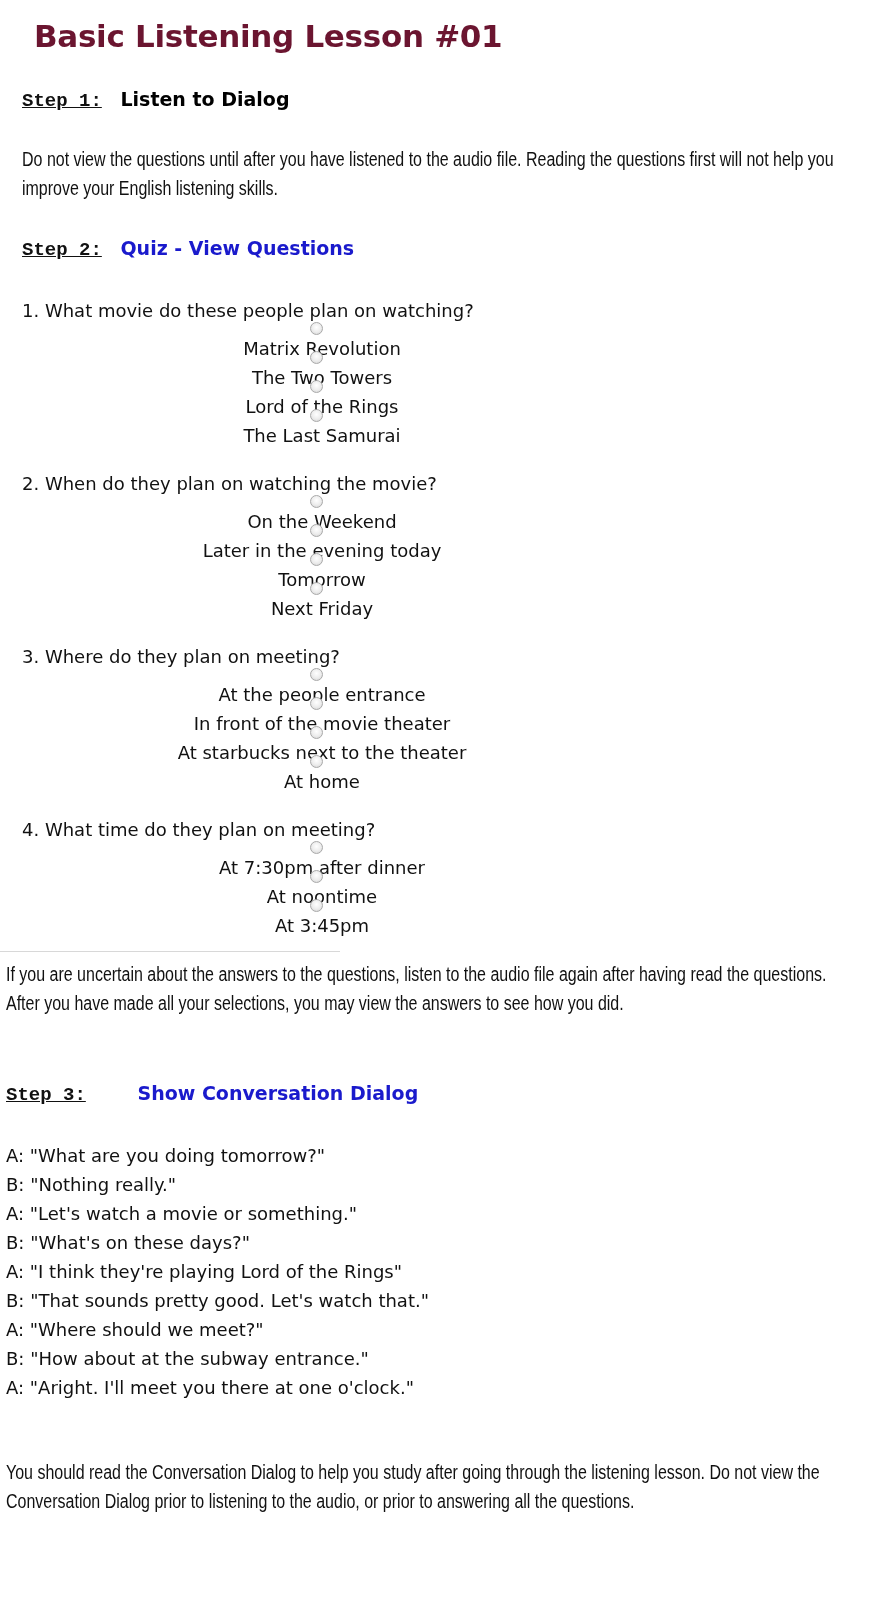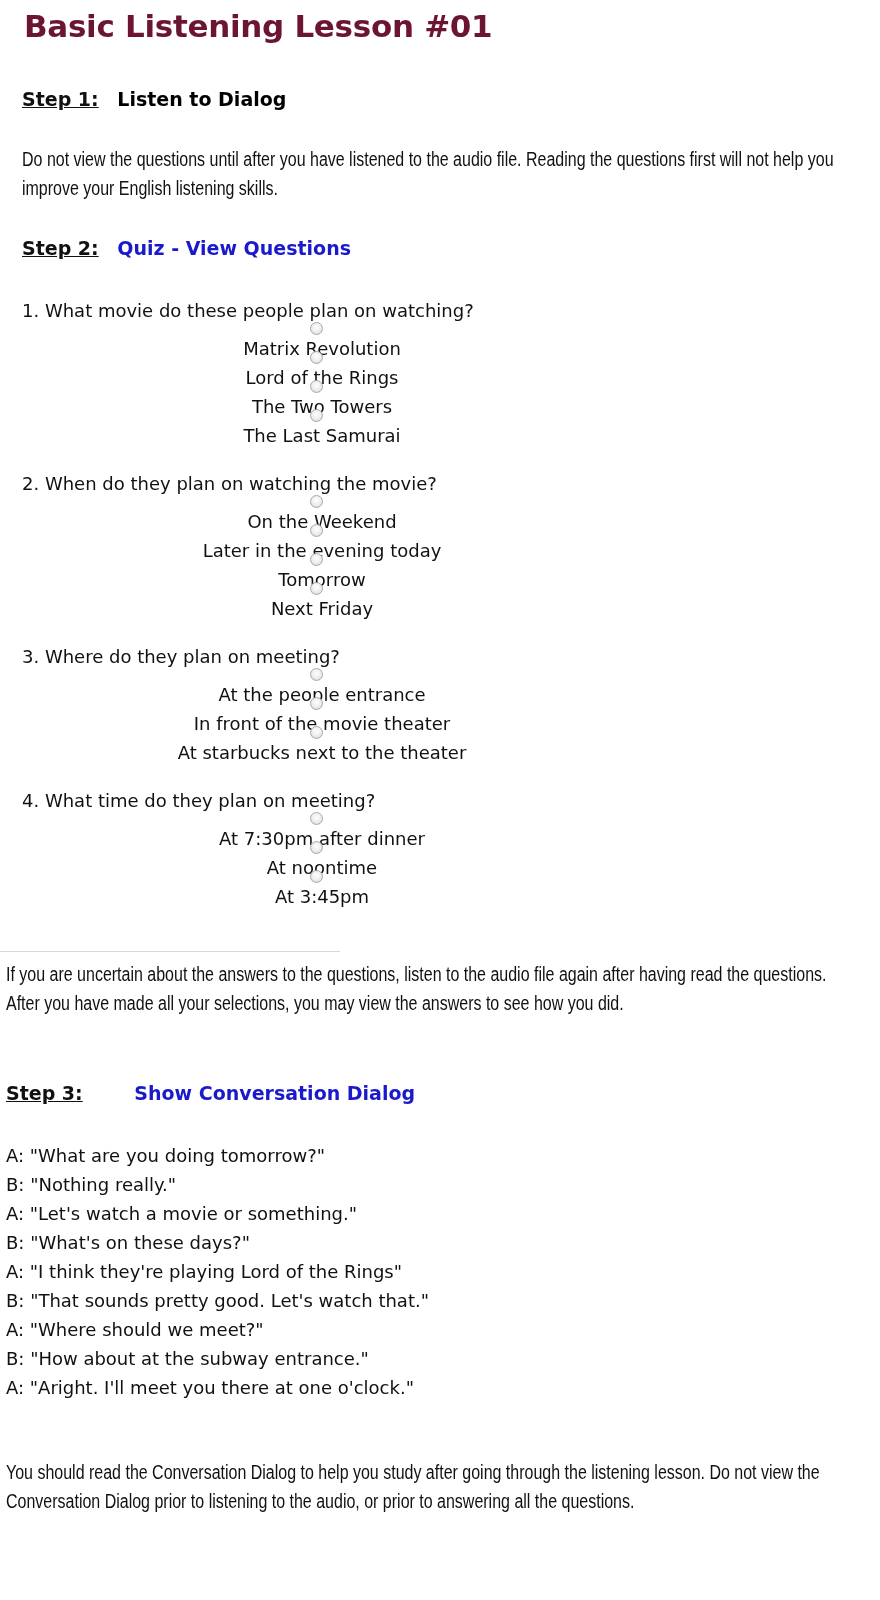--- a/index.html
+++ b/index.html
@@ -2,29 +2,29 @@
 <html><head>
   <meta charset="utf-8">
   <style>
     html, body { margin: 0; padding: 0; background: #ffffff; }
     body {
       width: 880px; height: 1600px; overflow: hidden; position: relative;
       color: #111111;
       font-family: "DejaVu Sans", sans-serif;
     }
     .title {
-      position: absolute; left: 22px; top: 6px; margin: 2px;
+      position: absolute; left: 22px; top: 6px; margin: 12px;
       font-family: "DejaVu Sans", sans-serif; font-weight: bold;
       font-size: 31px; color: #6b1530; letter-spacing: -0.3px;
     }
     .step {
       position: absolute; font-size: 19px; font-weight: bold;
       font-family: "DejaVu Sans", sans-serif; white-space: nowrap;
     }
-    .step-label { color: #111; text-decoration: underline; margin-right: 12px; }
+    .step-label { color: #111; text-decoration: underline; margin-right: 12px; font-family: Liberation Mono, monospace; }
     .step-link { text-decoration: none; cursor: pointer; }
     .narrow {
       position: absolute; font-family: "Liberation Sans", sans-serif;
       font-size: 19.5px; line-height: 29px; color: #111;
       transform-origin: left top;
     }
     .quiz { position: absolute; left: 22px; top: 296px; width: 600px; }
     .question { margin-bottom: 28px; }
     .q-text { font-size: 18px; line-height: 29px; height: 29px; white-space: nowrap; }
     .option { height: 29px; display: flex; align-items: center; font-size: 18px; white-space: nowrap; flex-direction: column; }
@@ -61,25 +61,25 @@
 
 <div class="quiz">
   <div class="question">
     <div class="q-text">1. What movie do these people plan on watching?</div>
     <div class="option">
         <span class="radio"></span>
         <span>Matrix Revolution</span>
       </div>
     <div class="option">
         <span class="radio"></span>
-        <span>Lord of the Rings</span>
+        <span>The Two Towers</span>
       </div>
     <div class="option">
         <span class="radio"></span>
-        <span>The Two Towers</span>
+        <span>Lord of the Rings</span>
       </div>
     <div class="option">
         <span class="radio"></span>
         <span>The Last Samurai</span>
       </div>
   </div>
   <div class="question">
     <div class="q-text">2. When do they plan on watching the movie?</div>
     <div class="option">
         <span class="radio"></span>
@@ -104,20 +104,24 @@
         <span class="radio"></span>
         <span>At the people entrance</span>
       </div>
     <div class="option">
         <span class="radio"></span>
         <span>In front of the movie theater</span>
       </div>
     <div class="option">
         <span class="radio"></span>
         <span>At starbucks next to the theater</span>
+      </div>
+    <div class="option">
+        <span class="radio"></span>
+        <span>At home</span>
       </div>
   </div>
   <div class="question" style="margin-bottom:8px;">
     <div class="q-text">4. What time do they plan on meeting?</div>
     <div class="option">
         <span class="radio"></span>
         <span>At 7:30pm after dinner</span>
       </div>
     <div class="option">
         <span class="radio"></span>

